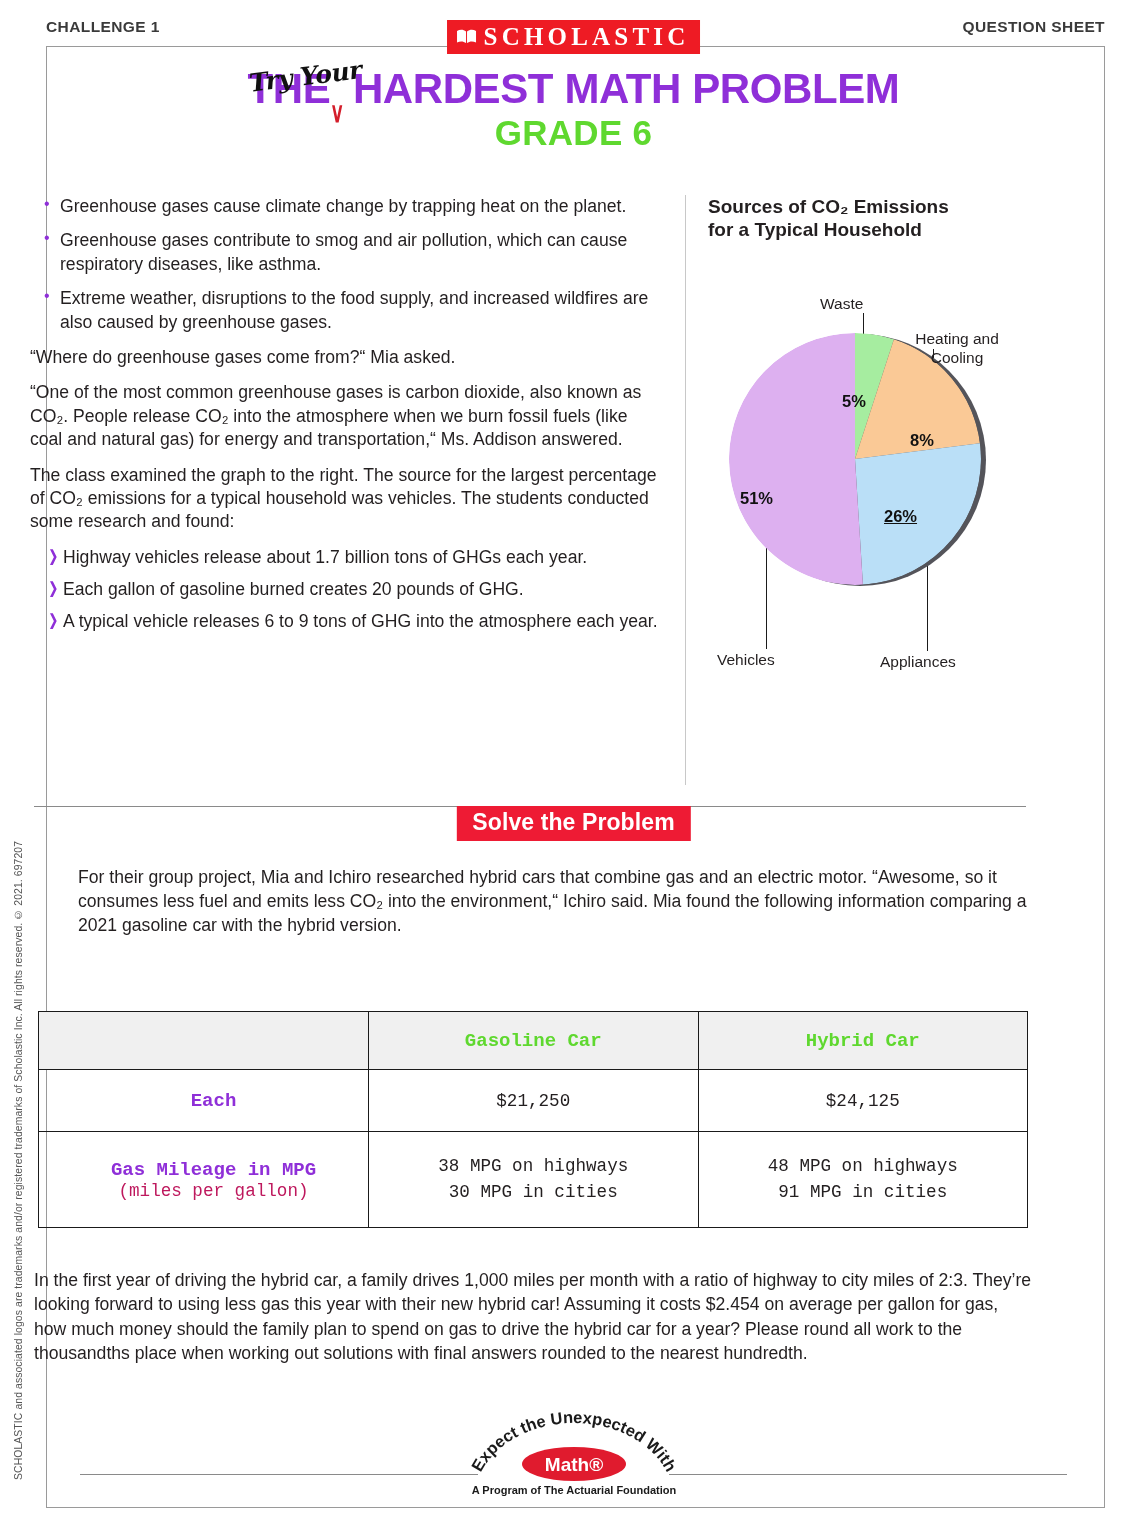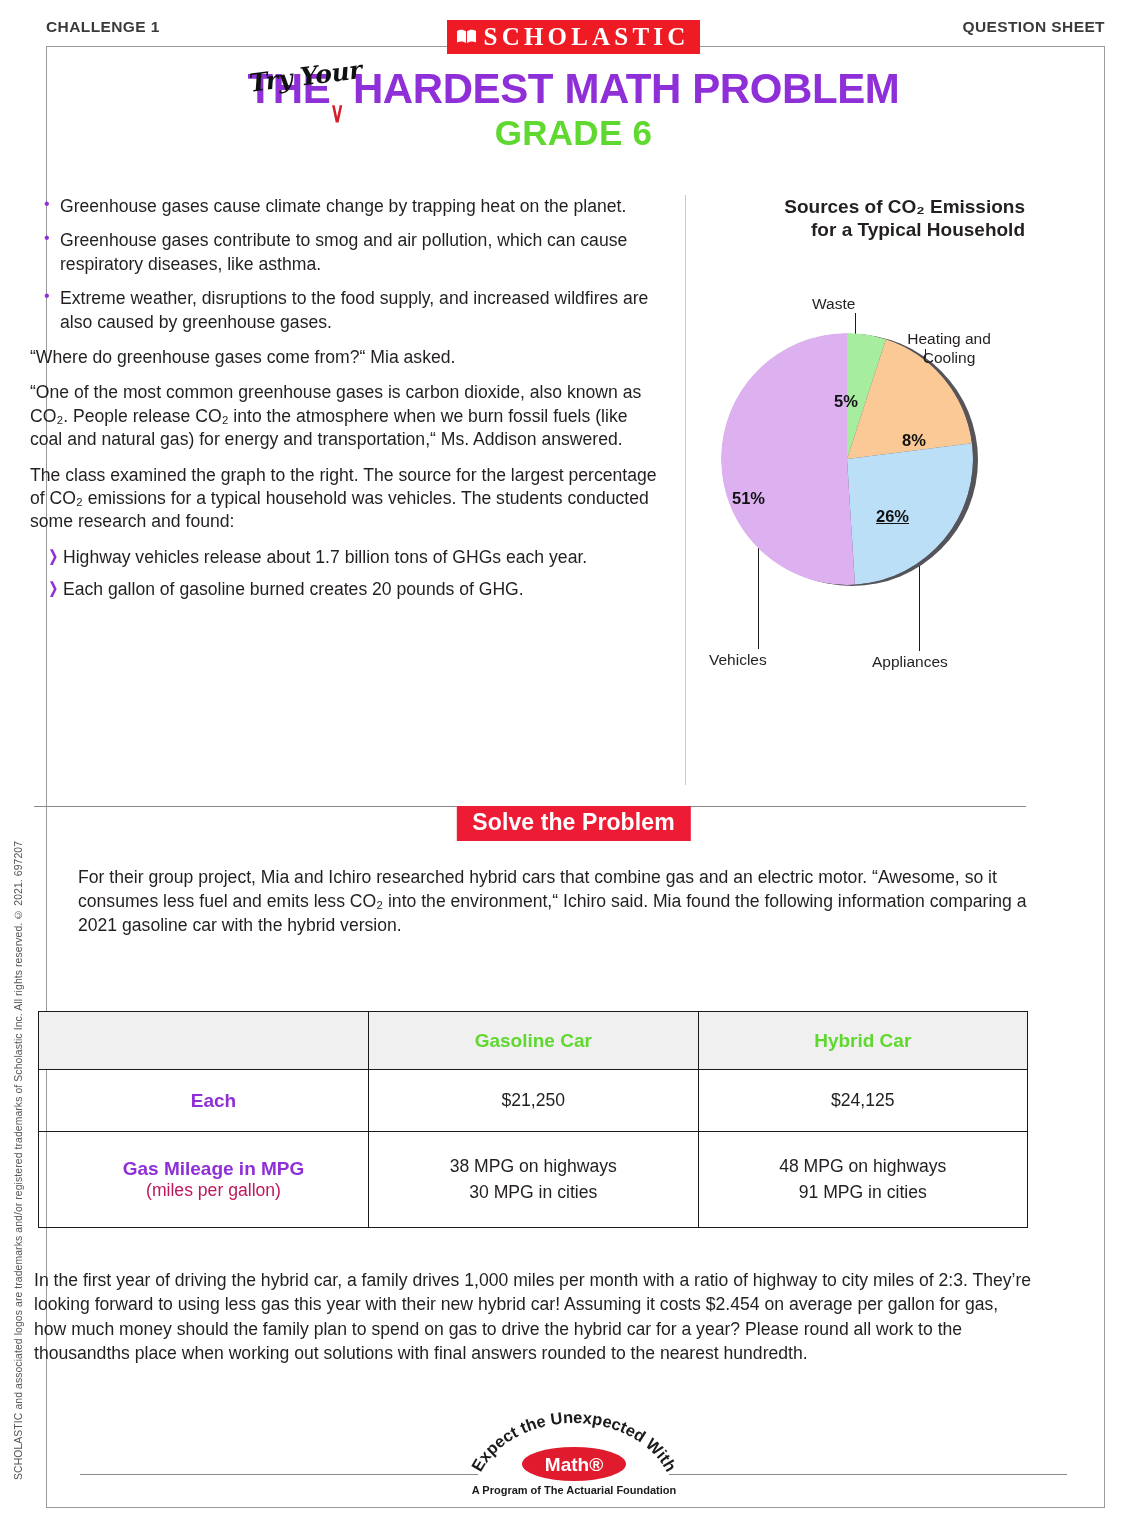--- a/index.html
+++ b/index.html
@@ -177,33 +177,34 @@
     margin-right: 18px;
     height: 590px;
   }
 
   
   .col-right {
     width: 325px;
     position: relative;
   }
   .chart-title {
-    text-align: right;
+    text-align: left;
     font-size: 19px;
     font-weight: bold;
     line-height: 1.22;
     color: #231f20;
     padding: 0 4px;
   }
 
   .chart-area {
     position: relative;
     width: 325px;
     height: 465px;
     margin-top: 6px;
+    margin-left: 8px;
   }
   .pie-wrap {
     position: absolute;
     left: 17px;
     top: 86px;
     width: 252px;
     height: 252px;
   }
   .pie-shadow {
     position: absolute;
@@ -286,20 +287,21 @@
     top: 1011px;
     left: 38px;
     width: 990px;
     border-collapse: collapse;
     font-size: 17.6px;
   }
   table.compare th, table.compare td {
     border: 1.6px solid #1a1a1a;
     text-align: center;
     vertical-align: middle;
+    font-family: Liberation Mono, monospace;
   }
   table.compare thead th {
     background: #f0f0f0;
     height: 58px;
     color: #5fd82f;
     font-size: 19px;
     font-weight: bold;
   }
   table.compare thead th.blank { color: transparent; }
   table.compare tbody td { height: 62px; }
@@ -393,20 +395,21 @@
       <li>Extreme weather, disruptions to the food supply, and increased wildfires are also caused by greenhouse gases.</li>
     </ul>
 
     <p>“Where do greenhouse gases come from?“ Mia asked.</p>
     <p>“One of the most common greenhouse gases is carbon dioxide, also known as CO₂. People release CO₂ into the atmosphere when we burn fossil fuels (like coal and natural gas) for energy and transportation,“ Ms. Addison answered.</p>
     <p>The class examined the graph to the right. The source for the largest percentage of CO₂ emissions for a typical household was vehicles. The students conducted some research and found:</p>
 
     <ul class="facts">
       <li>Highway vehicles release about 1.7 billion tons of GHGs each year.</li>
       <li>Each gallon of gasoline burned creates 20 pounds of GHG.</li>
+      <li>A typical vehicle releases 6 to 9 tons of GHG into the atmosphere each year.</li>
     </ul>
   </div>
 
   <div class="vdiv"></div>
 
   <div class="col-right">
     <div class="chart-title">
       <span>Sources of CO₂ Emissions</span><br>
       <span>for a Typical Household</span>
     </div>

